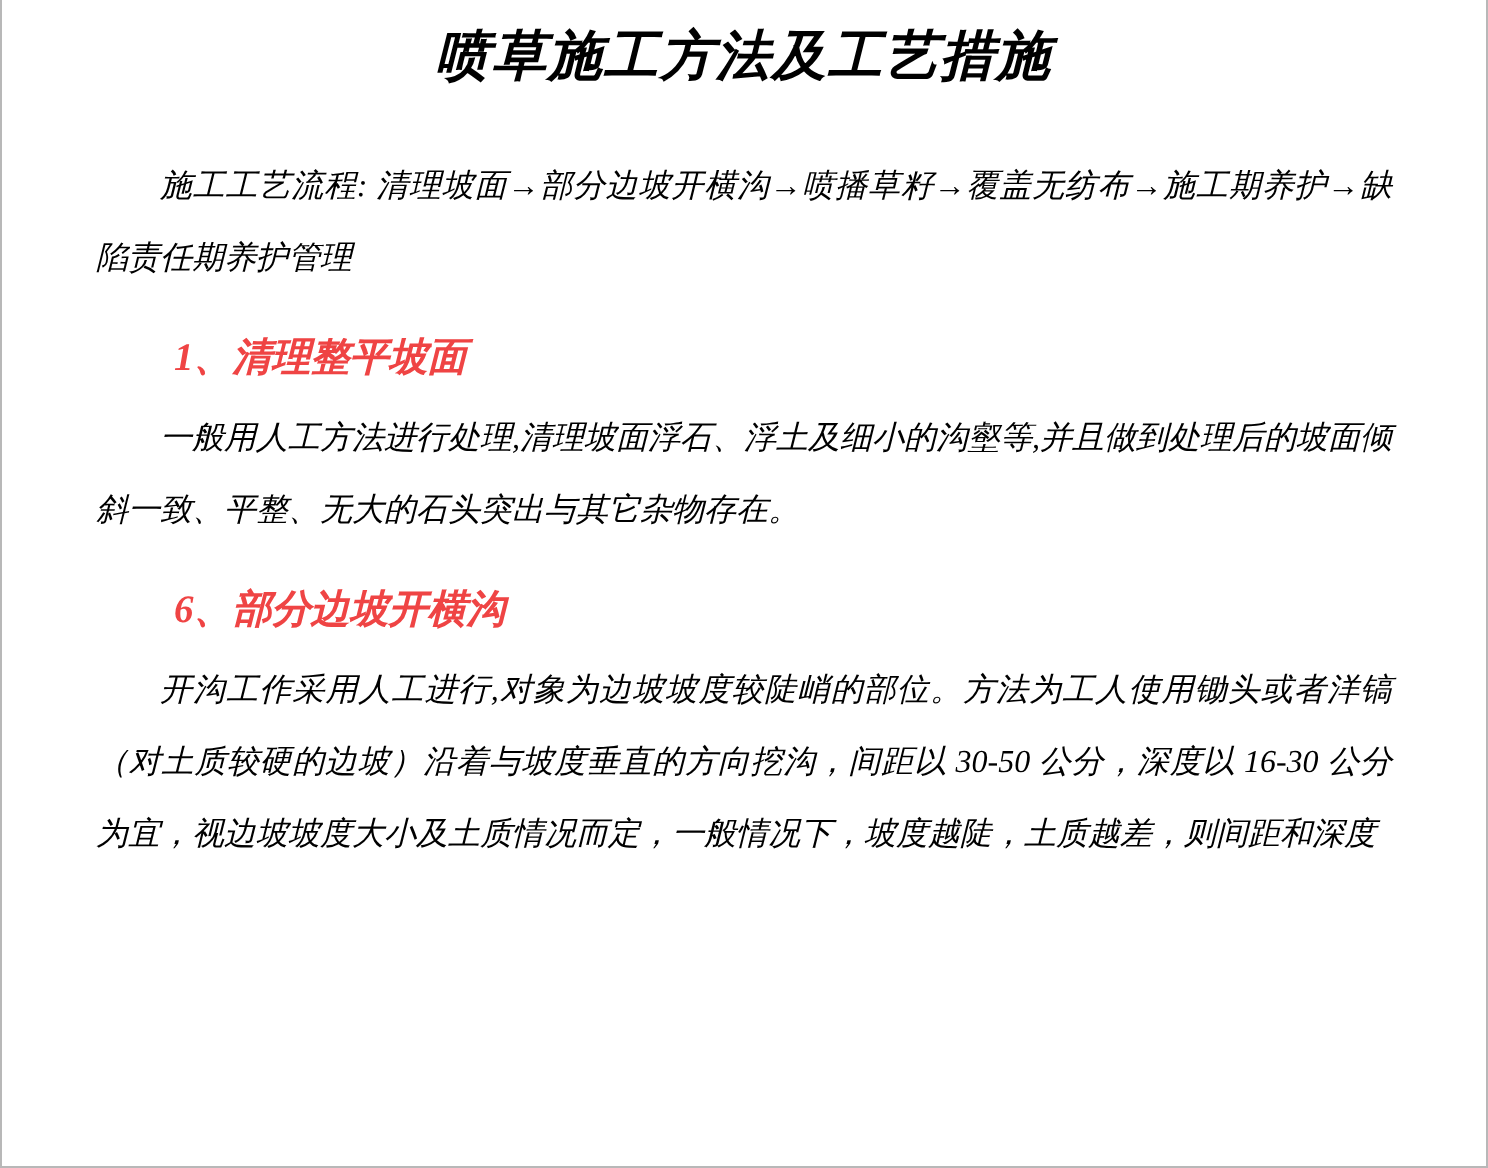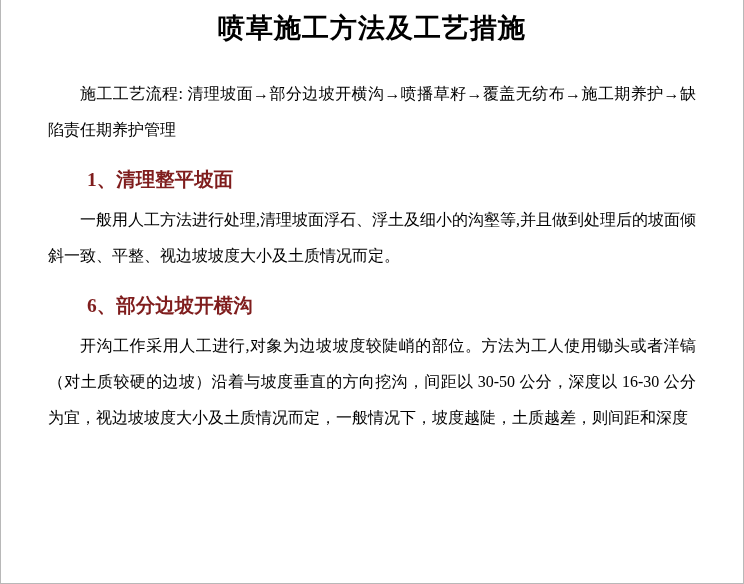--- a/index.html
+++ b/index.html
@@ -12,20 +12,21 @@
     background: #ffffff;
     font-family: "Liberation Serif", "DejaVu Serif", serif;
     overflow: hidden;
   }
   .page {
     position: relative;
     width: 744px;
     height: 584px;
     box-sizing: border-box;
     background: #ffffff;
+    font-style: italic;
   }
   
   .page::before {
     content: "";
     position: absolute;
     left: 0;
     top: 0;
     bottom: 0;
     width: 1px;
     background: #b8b8b8;
@@ -77,42 +78,42 @@
   }
   p.para.first {
     margin-top: 28px;
   }
   h2.heading {
     margin: 14px 0 0 0;
     font-size: 19.5px;
     line-height: 36px;
     font-weight: bold;
     text-indent: 2em;
-    color: #7f1d1d;
+    color: #ef4444;
   }
   h2.heading + p.para {
     margin-top: 4px;
   }
 </style>
 </head>
 <body>
 
 <div class="page">
 
   <div class="content">
 
     <h1 class="doc-title">喷草施工方法及工艺措施</h1>
 
     <div class="body-block">
 
       <p class="para first">施工工艺流程: 清理坡面→部分边坡开横沟→喷播草籽→覆盖无纺布→施工期养护→缺陷责任期养护管理</p>
 
       <h2 class="heading">1、清理整平坡面</h2>
 
-      <p class="para">一般用人工方法进行处理,清理坡面浮石、浮土及细小的沟壑等,并且做到处理后的坡面倾斜一致、平整、视边坡坡度大小及土质情况而定。</p>
+      <p class="para">一般用人工方法进行处理,清理坡面浮石、浮土及细小的沟壑等,并且做到处理后的坡面倾斜一致、平整、无大的石头突出与其它杂物存在。</p>
 
       <h2 class="heading">6、部分边坡开横沟</h2>
 
       <p class="para">开沟工作采用人工进行,对象为边坡坡度较陡峭的部位。方法为工人使用锄头或者洋镐（对土质较硬的边坡）沿着与坡度垂直的方向挖沟，间距以 30-50 公分，深度以 16-30 公分为宜，视边坡坡度大小及土质情况而定，一般情况下，坡度越陡，土质越差，则间距和深度</p>
 
     </div>
   </div>
 
   <div class="bottom-rule"></div>
 </div>

